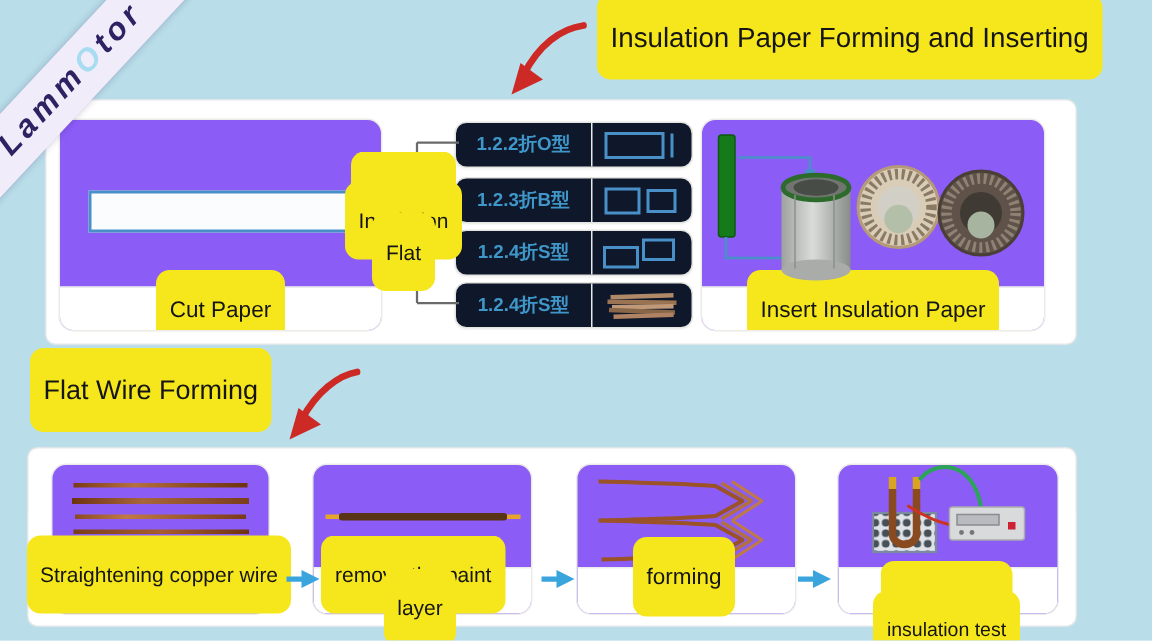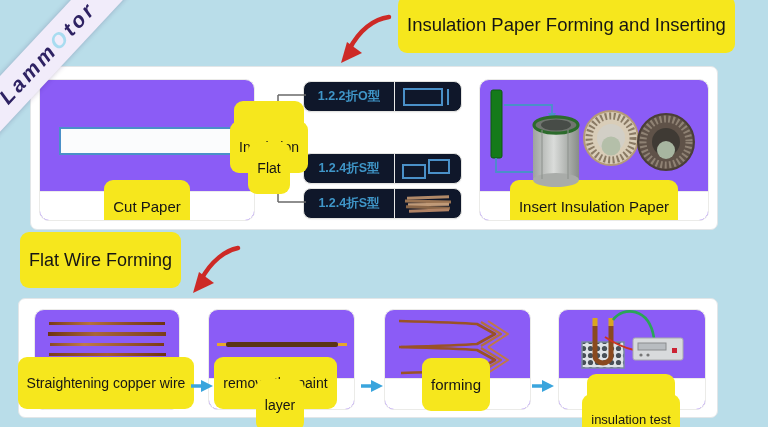--- a/index.html
+++ b/index.html
@@ -84,20 +84,29 @@
 
     <div class="type-row" style="top:14px;">
       <div class="t">1.2.2折O型</div>
       <div class="ic">
         <svg width="54" height="22">
             <rect x="3" y="3" width="38" height="16" fill="none" stroke="#4a90c8" stroke-width="2"></rect>
             <line x1="47" y1="3" x2="47" y2="19" stroke="#4a90c8" stroke-width="2"></line>
           </svg>
       </div>
     </div>
+    <div class="type-row" style="top:51px;">
+      <div class="t">1.2.3折B型</div>
+      <div class="ic">
+        <svg width="54" height="22">
+            <rect x="3" y="3" width="22" height="16" fill="none" stroke="#4a90c8" stroke-width="2"></rect>
+            <rect x="31" y="4" width="18" height="14" fill="none" stroke="#4a90c8" stroke-width="2"></rect>
+          </svg>
+      </div>
+    </div>
     <div class="type-row" style="top:86px;">
       <div class="t">1.2.4折S型</div>
       <div class="ic">
         <svg width="54" height="22">
             <rect x="2" y="7" width="22" height="13" fill="none" stroke="#4a90c8" stroke-width="2"></rect>
             <rect x="28" y="2" width="20" height="13" fill="none" stroke="#4a90c8" stroke-width="2"></rect>
           </svg>
       </div>
     </div>
     <div class="type-row" style="top:121px;">
@@ -106,21 +115,21 @@
         <svg width="54" height="22">
           <rect x="6" y="3" width="42" height="3" fill="#b08968" transform="rotate(-2 27 4)"></rect>
           <rect x="4" y="7" width="46" height="3" fill="#9a7352" transform="rotate(1 27 8)"></rect>
           <rect x="7" y="10" width="41" height="3" fill="#c09a78" transform="rotate(-1 27 11)"></rect>
           <rect x="5" y="13" width="44" height="3" fill="#8a6648" transform="rotate(2 27 14)"></rect>
           <rect x="8" y="16" width="40" height="3" fill="#b08264" transform="rotate(-2 27 17)"></rect>
         </svg>
       </div>
     </div>
 
-    <div class="card" style="left:448px;top:12px;width:228px;height:140px;">
+    <div class="card" style="left:436px;top:12px;width:228px;height:140px;">
       <div class="img">
         <svg width="226" height="110" style="position:absolute;left:0;top:0;">
           <defs>
             <linearGradient id="cyl" x1="0" y1="0" x2="1" y2="0">
               <stop offset="0" stop-color="#9ea29e"></stop>
                 <stop offset="0.45" stop-color="#dadcda"></stop>
                 <stop offset="1" stop-color="#888d88"></stop>
             </linearGradient>
           </defs>
 

